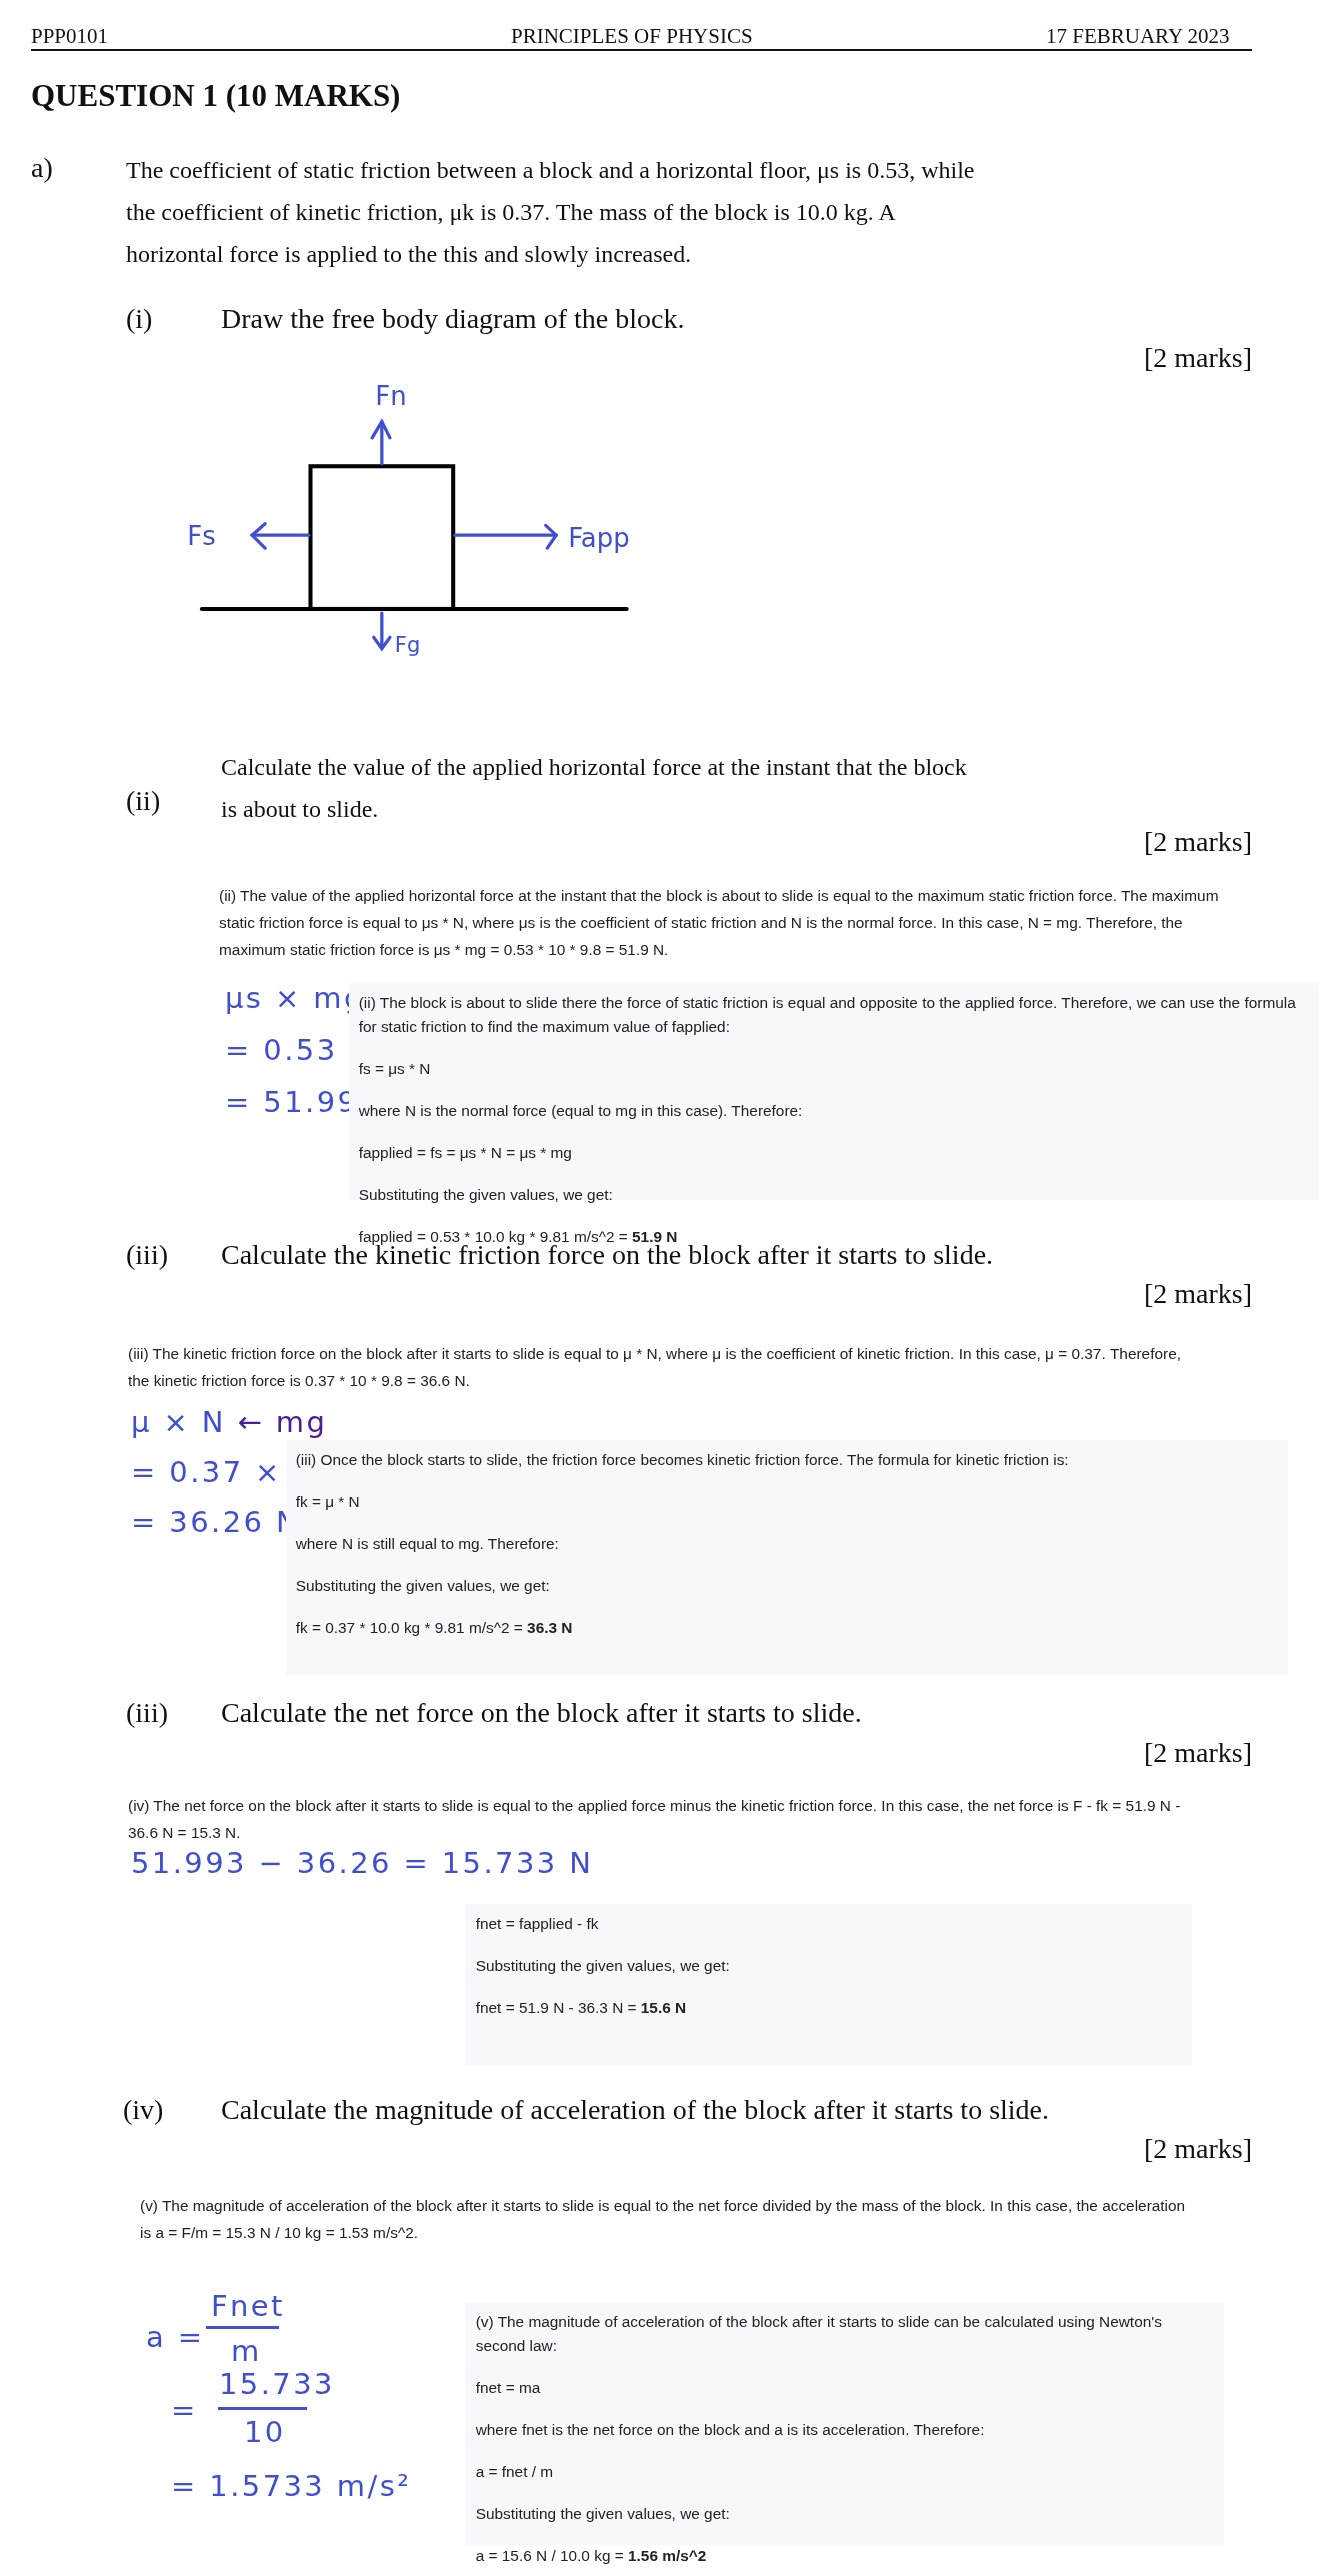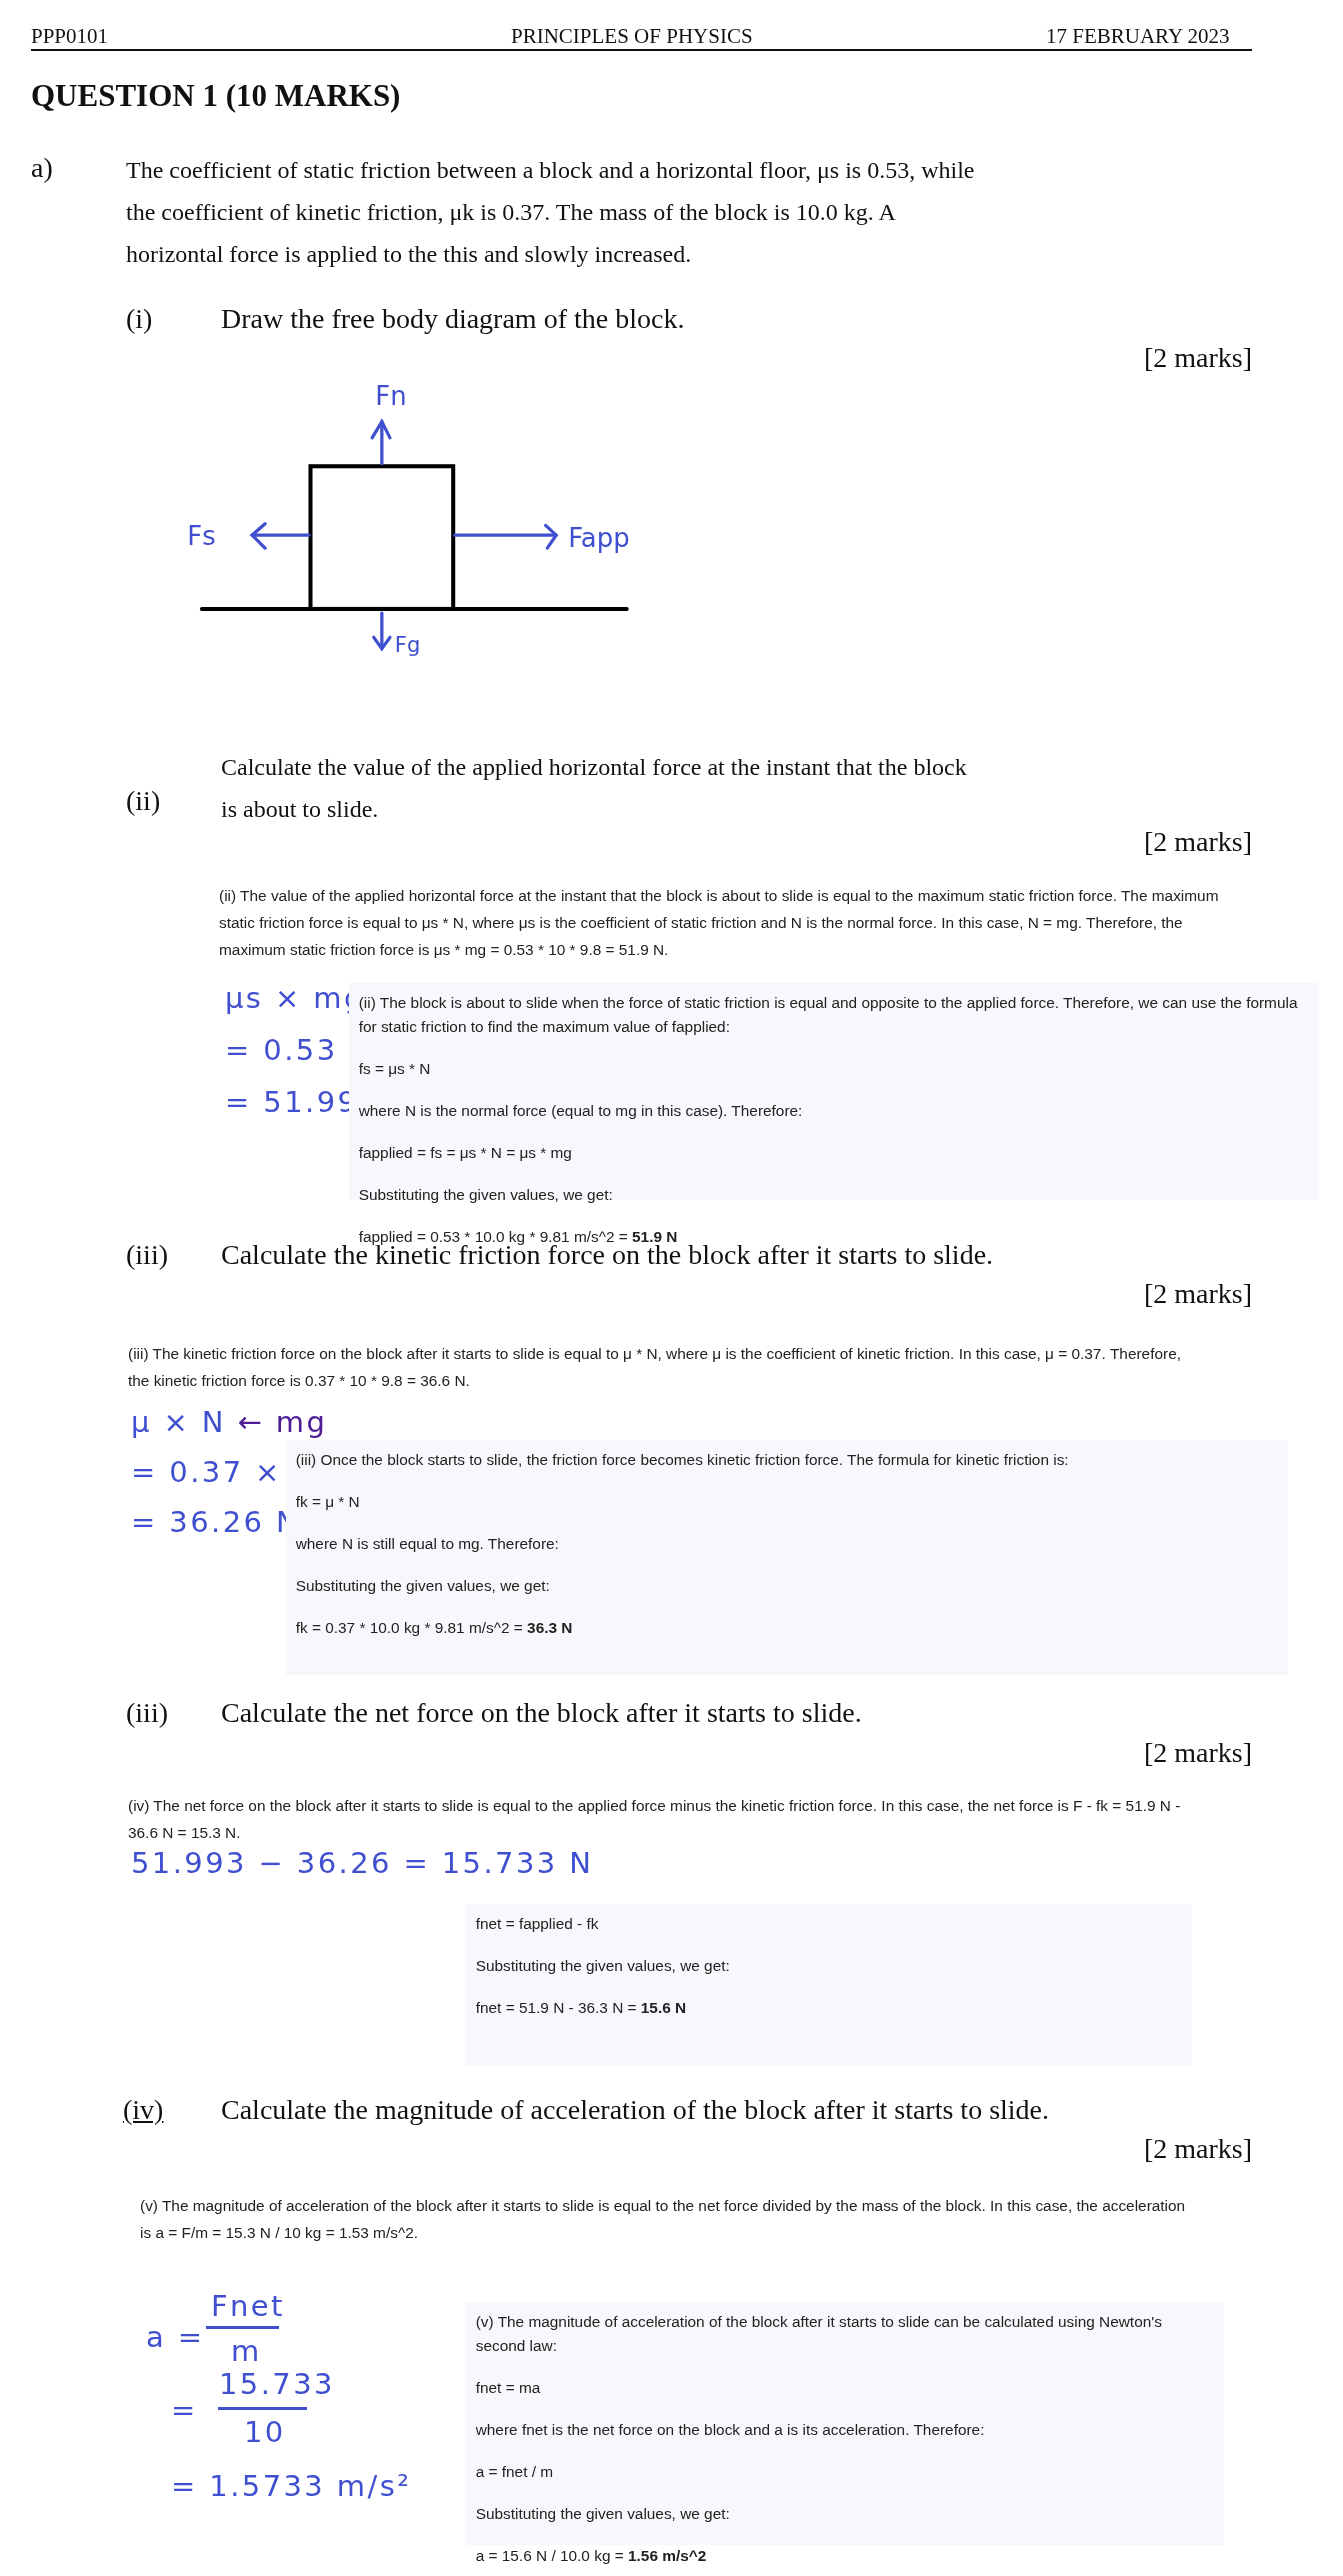--- a/index.html
+++ b/index.html
@@ -95,21 +95,21 @@
 
 <div class="abs sans ans" style="left:219px; top:882px; width:1030px;">(ii) The value of the applied horizontal force at the instant that the block is about to slide is equal to the maximum static friction force. The maximum static friction force is equal to μs * N, where μs is the coefficient of static friction and N is the normal force. In this case, N = mg. Therefore, the maximum static friction force is μs * mg = 0.53 * 10 * 9.8 = 51.9 N.</div>
 
 <div class="abs hw" style="left:225px; top:972px; line-height:52px;">
   <div>μs × mg</div>
   <div>= 0.53 × (10)(9.81)</div>
   <div>= 51.993 N</div>
 </div>
 
 <div class="abs box sans" style="left:349px; top:983px; width:969px; height:217px;">
-  <p>(ii) The block is about to slide when the force of static friction is equal and opposite to the applied force. Therefore, we can use the formula for static friction to find the maximum value of fapplied:</p>
+  <p>(ii) The block is about to slide there the force of static friction is equal and opposite to the applied force. Therefore, we can use the formula for static friction to find the maximum value of fapplied:</p>
   <p>fs = μs * N</p>
   <p>where N is the normal force (equal to mg in this case). Therefore:</p>
   <p>fapplied = fs = μs * N = μs * mg</p>
   <p>Substituting the given values, we get:</p>
   <p><span>fapplied = 0.53 * 10.0 kg * 9.81 m/s^2 = </span><b>51.9 N</b></p>
 </div>
 
 <div class="abs serif num" style="left:126px; top:1239px;">(iii)</div>
 <div class="abs serif num" style="left:221px; top:1239px;">Calculate the kinetic friction force on the block after it starts to slide.</div>
 <div class="abs serif marks" style="top:1278px;">[2 marks]</div>
@@ -137,21 +137,21 @@
 <div class="abs sans ans" style="left:128px; top:1792px; width:1054px;">(iv) The net force on the block after it starts to slide is equal to the applied force minus the kinetic friction force. In this case, the net force is F - fk = 51.9 N - 36.6 N = 15.3 N.</div>
 
 <div class="abs hw" style="left:131px; top:1846px;">51.993 − 36.26 = 15.733 N</div>
 
 <div class="abs box sans" style="left:466px; top:1904px; width:726px; height:162px;">
   <p>fnet = fapplied - fk</p>
   <p>Substituting the given values, we get:</p>
   <p><span>fnet = 51.9 N - 36.3 N = </span><b>15.6 N</b></p>
 </div>
 
-<div class="abs serif num" style="left:123px; top:2094px;text-decoration:underline;">(iv)</div>
+<div class="abs serif num" style="left:123px; top:2094px;">(iv)</div>
 <div class="abs serif num" style="left:221px; top:2094px;">Calculate the magnitude of acceleration of the block after it starts to slide.</div>
 <div class="abs serif marks" style="top:2133px;">[2 marks]</div>
 
 <div class="abs sans ans" style="left:140px; top:2192px; width:1054px;">(v) The magnitude of acceleration of the block after it starts to slide is equal to the net force divided by the mass of the block. In this case, the acceleration is a = F/m = 15.3 N / 10 kg = 1.53 m/s^2.</div>
 
 <div class="abs hw" style="left:130px; top:2271px; width:243px; height:268px;">
   <span class="abs" style="left:16px; top:49px;">a =</span>
   <span class="abs" style="left:81px; top:18px;">Fnet</span>
   <div class="abs" style="left:76px; top:55px; width:73px; height:3.2px; background:#3f4fd0;"></div>
   <span class="abs" style="left:101px; top:63px;">m</span>

